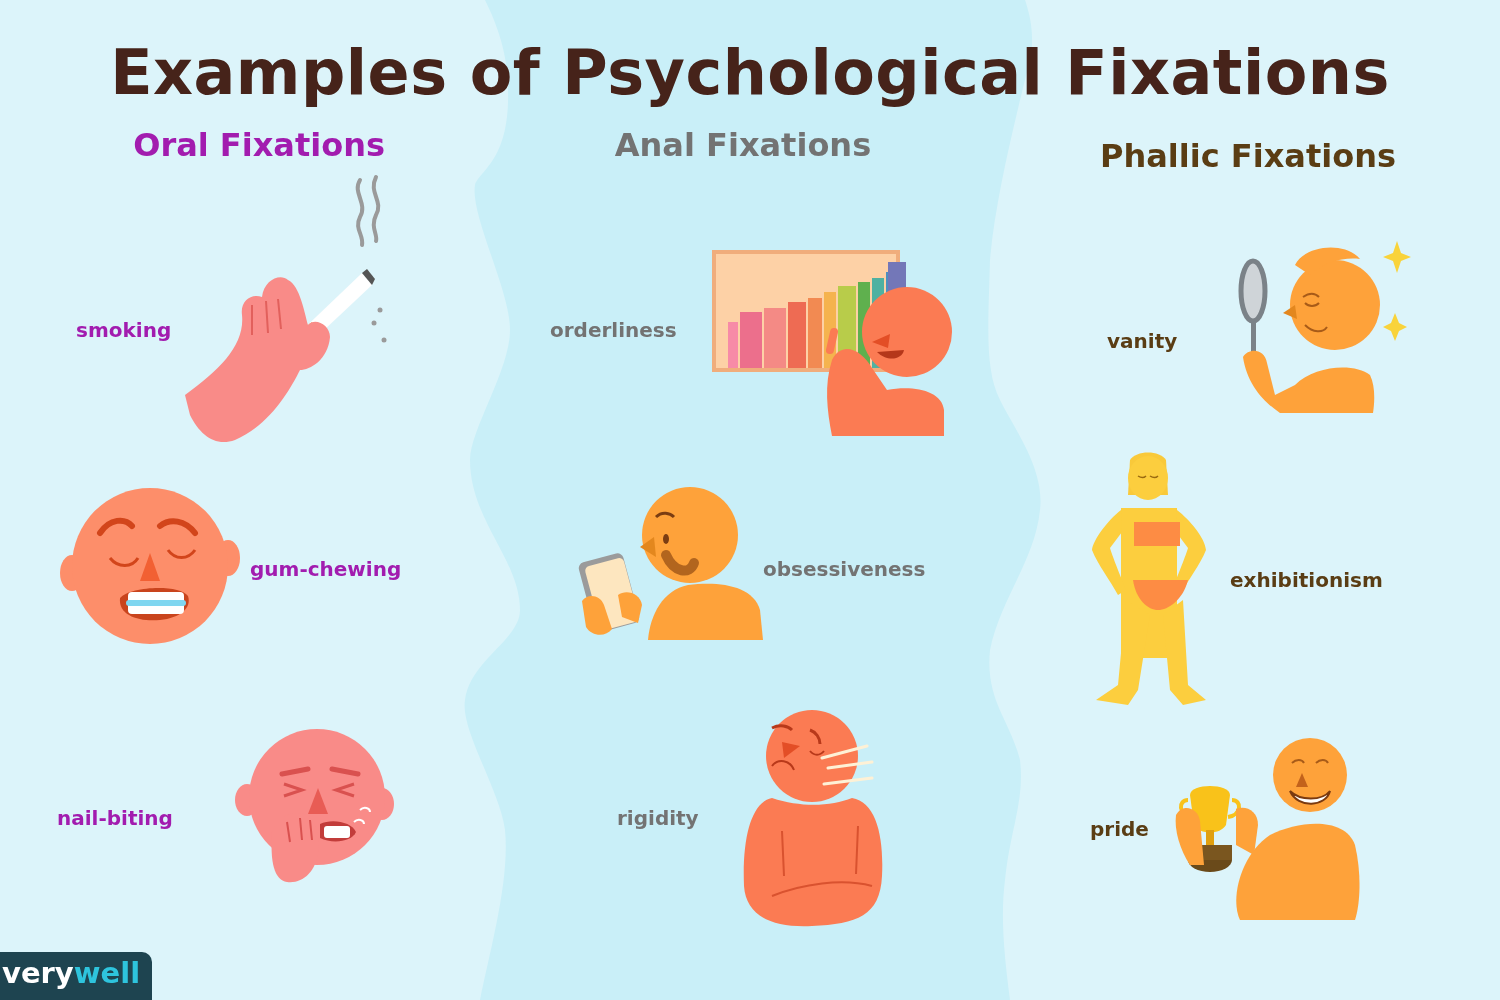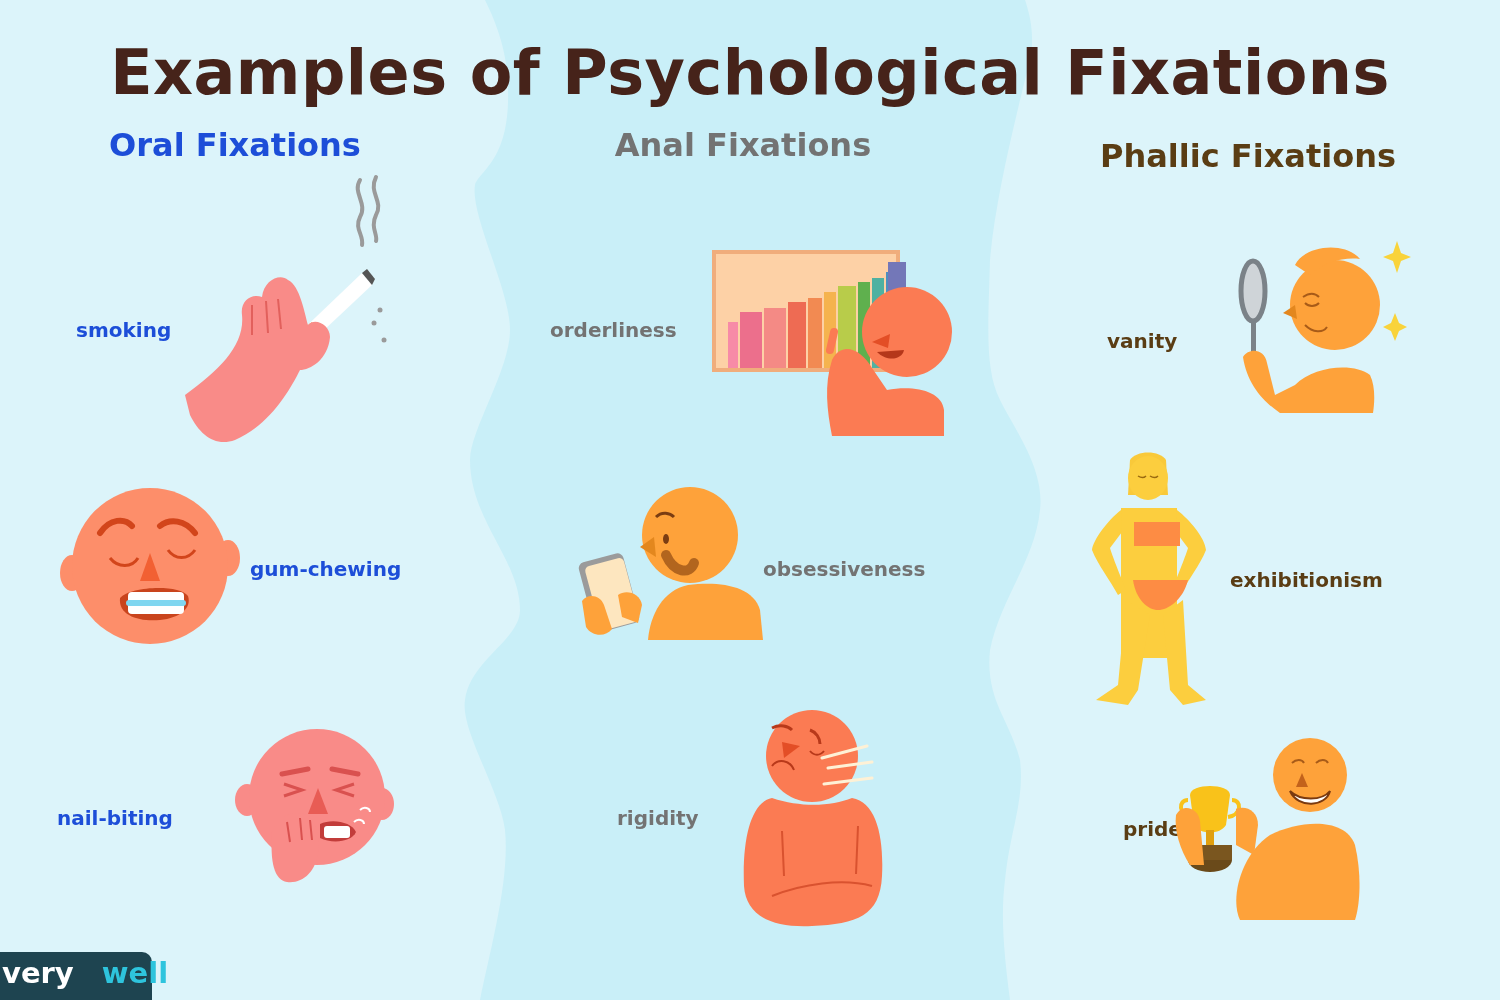--- a/index.html
+++ b/index.html
@@ -1,26 +1,26 @@
 <!DOCTYPE html>
 <html><head>
 <meta charset="utf-8">
 <style>
   html,body{margin:0;padding:0;}
   body{width:1500px;height:1000px;position:relative;overflow:hidden;background:#dcf4fa;font-family:"DejaVu Sans","Liberation Sans",sans-serif;}
   .bg{position:absolute;left:0;top:0;width:1500px;height:1000px;}
   .title{position:absolute;left:0;top:36px;width:1500px;text-align:center;font-size:62px;font-weight:bold;color:#46231a;letter-spacing:0.5px;}
   .col-head{position:absolute;top:126px;font-size:32px;font-weight:bold;text-align:center;}
   .label{position:absolute;font-size:20px;font-weight:bold;}
-  .c-oral{color:#1d4ed8;}
+  .c-oral{color:#a21caf;text-align:right;}
   .c-anal{color:#737373;}
   .c-phallic{color:#5a3d14;margin-top:11px;}
   .illus{position:absolute;}
   .brand{position:absolute;left:0;top:952px;width:152px;height:48px;background:#1e4450;border-top-right-radius:10px;}
-  .brand span{font-size:29px;font-weight:bold;position:relative;top:4px;margin-left:28px;}
+  .brand span{font-size:29px;font-weight:bold;position:relative;top:4px;}
   .brand .w1{color:#ffffff;margin-left:2px;}
   .brand .w2{color:#2ec4dd;}
 </style>
 </head>
 <body>
 
 <svg class="bg" viewBox="0 0 1500 1000">
   <rect x="0" y="0" width="1500" height="1000" fill="#dcf4fa"></rect>
   <path d="M485 0 C505 40 508 70 508 90 C510 160 480 170 475 185 C470 215 510 290 510 330 C510 370 470 430 470 460 C470 520 520 560 520 610 C520 640 470 660 465 700 C460 730 500 790 505 830 C510 880 490 950 480 1000
            L1010 1000 C1005 960 1000 920 1005 880 C1010 830 1025 800 1020 760 C1010 720 985 700 990 650 C1000 600 1035 560 1040 510 C1045 470 1015 430 1000 400 C985 370 988 330 990 260 C995 200 1015 120 1030 60 C1035 35 1030 15 1025 0 Z" fill="#c9eff8"></path>
@@ -144,21 +144,21 @@
   <rect x="33" y="58" width="56" height="150" fill="#fcce3e"></rect>
   <path d="M33 60 C20 70 5 90 4 100 C10 115 22 130 30 145 L38 140 C32 125 24 105 22 98 L34 82 Z" fill="#fcce3e"></path>
   <path d="M89 60 C102 70 117 88 118 100 C112 115 100 130 92 145 L84 140 C90 125 98 105 100 98 L88 82 Z" fill="#fcce3e"></path>
   <rect x="46" y="72" width="46" height="24" fill="#fd8c44"></rect>
   <path d="M45 130 L100 130 C95 150 80 160 70 160 C60 160 48 150 45 130 Z" fill="#fd8c44"></path>
   <path d="M38 150 L30 235 L8 250 L40 255 L50 240 L62 165 Z" fill="#fcce3e"></path>
   <path d="M75 165 L82 240 L95 255 L118 250 L100 235 L95 150 Z" fill="#fcce3e"></path>
 </svg>
 <div class="label c-phallic" style="left:1230px;top:557px;">exhibitionism</div>
 
-<div class="label c-phallic" style="left:1123px;top:806px;">pride</div>
+<div class="label c-phallic" style="left:1090px;top:806px;">pride</div>
 <svg class="illus" style="left:1170px;top:735px;" width="200" height="190" viewBox="0 0 200 190">
   <circle cx="140" cy="40" r="37" fill="#fea23a"></circle>
   <path d="M132 38 L138 52 L126 52 Z" fill="#c3621b"></path>
   <path d="M122 28 C126 24 132 24 134 28 M146 28 C150 24 156 24 158 28" stroke="#a85b18" stroke-width="2" fill="none"></path>
   <path d="M120 56 C130 66 152 66 160 56 C156 72 128 74 120 56 Z" fill="#fff" stroke="#7a3a10" stroke-width="2"></path>
   <path d="M100 100 C130 85 175 82 185 110 C192 140 190 170 185 185 L70 185 C60 165 70 120 100 100 Z" fill="#fea23a"></path>
   <path d="M20 60 C20 48 60 48 60 60 L56 90 C50 100 30 100 24 90 Z" fill="#f9c21a"></path>
   <path d="M18 65 C8 65 8 80 22 82 M62 65 C72 65 72 80 58 82" stroke="#f9c21a" stroke-width="4" fill="none"></path>
   <rect x="36" y="95" width="8" height="16" fill="#e0a010"></rect>
   <ellipse cx="40" cy="125" rx="22" ry="12" fill="#6a4a1a"></ellipse>

